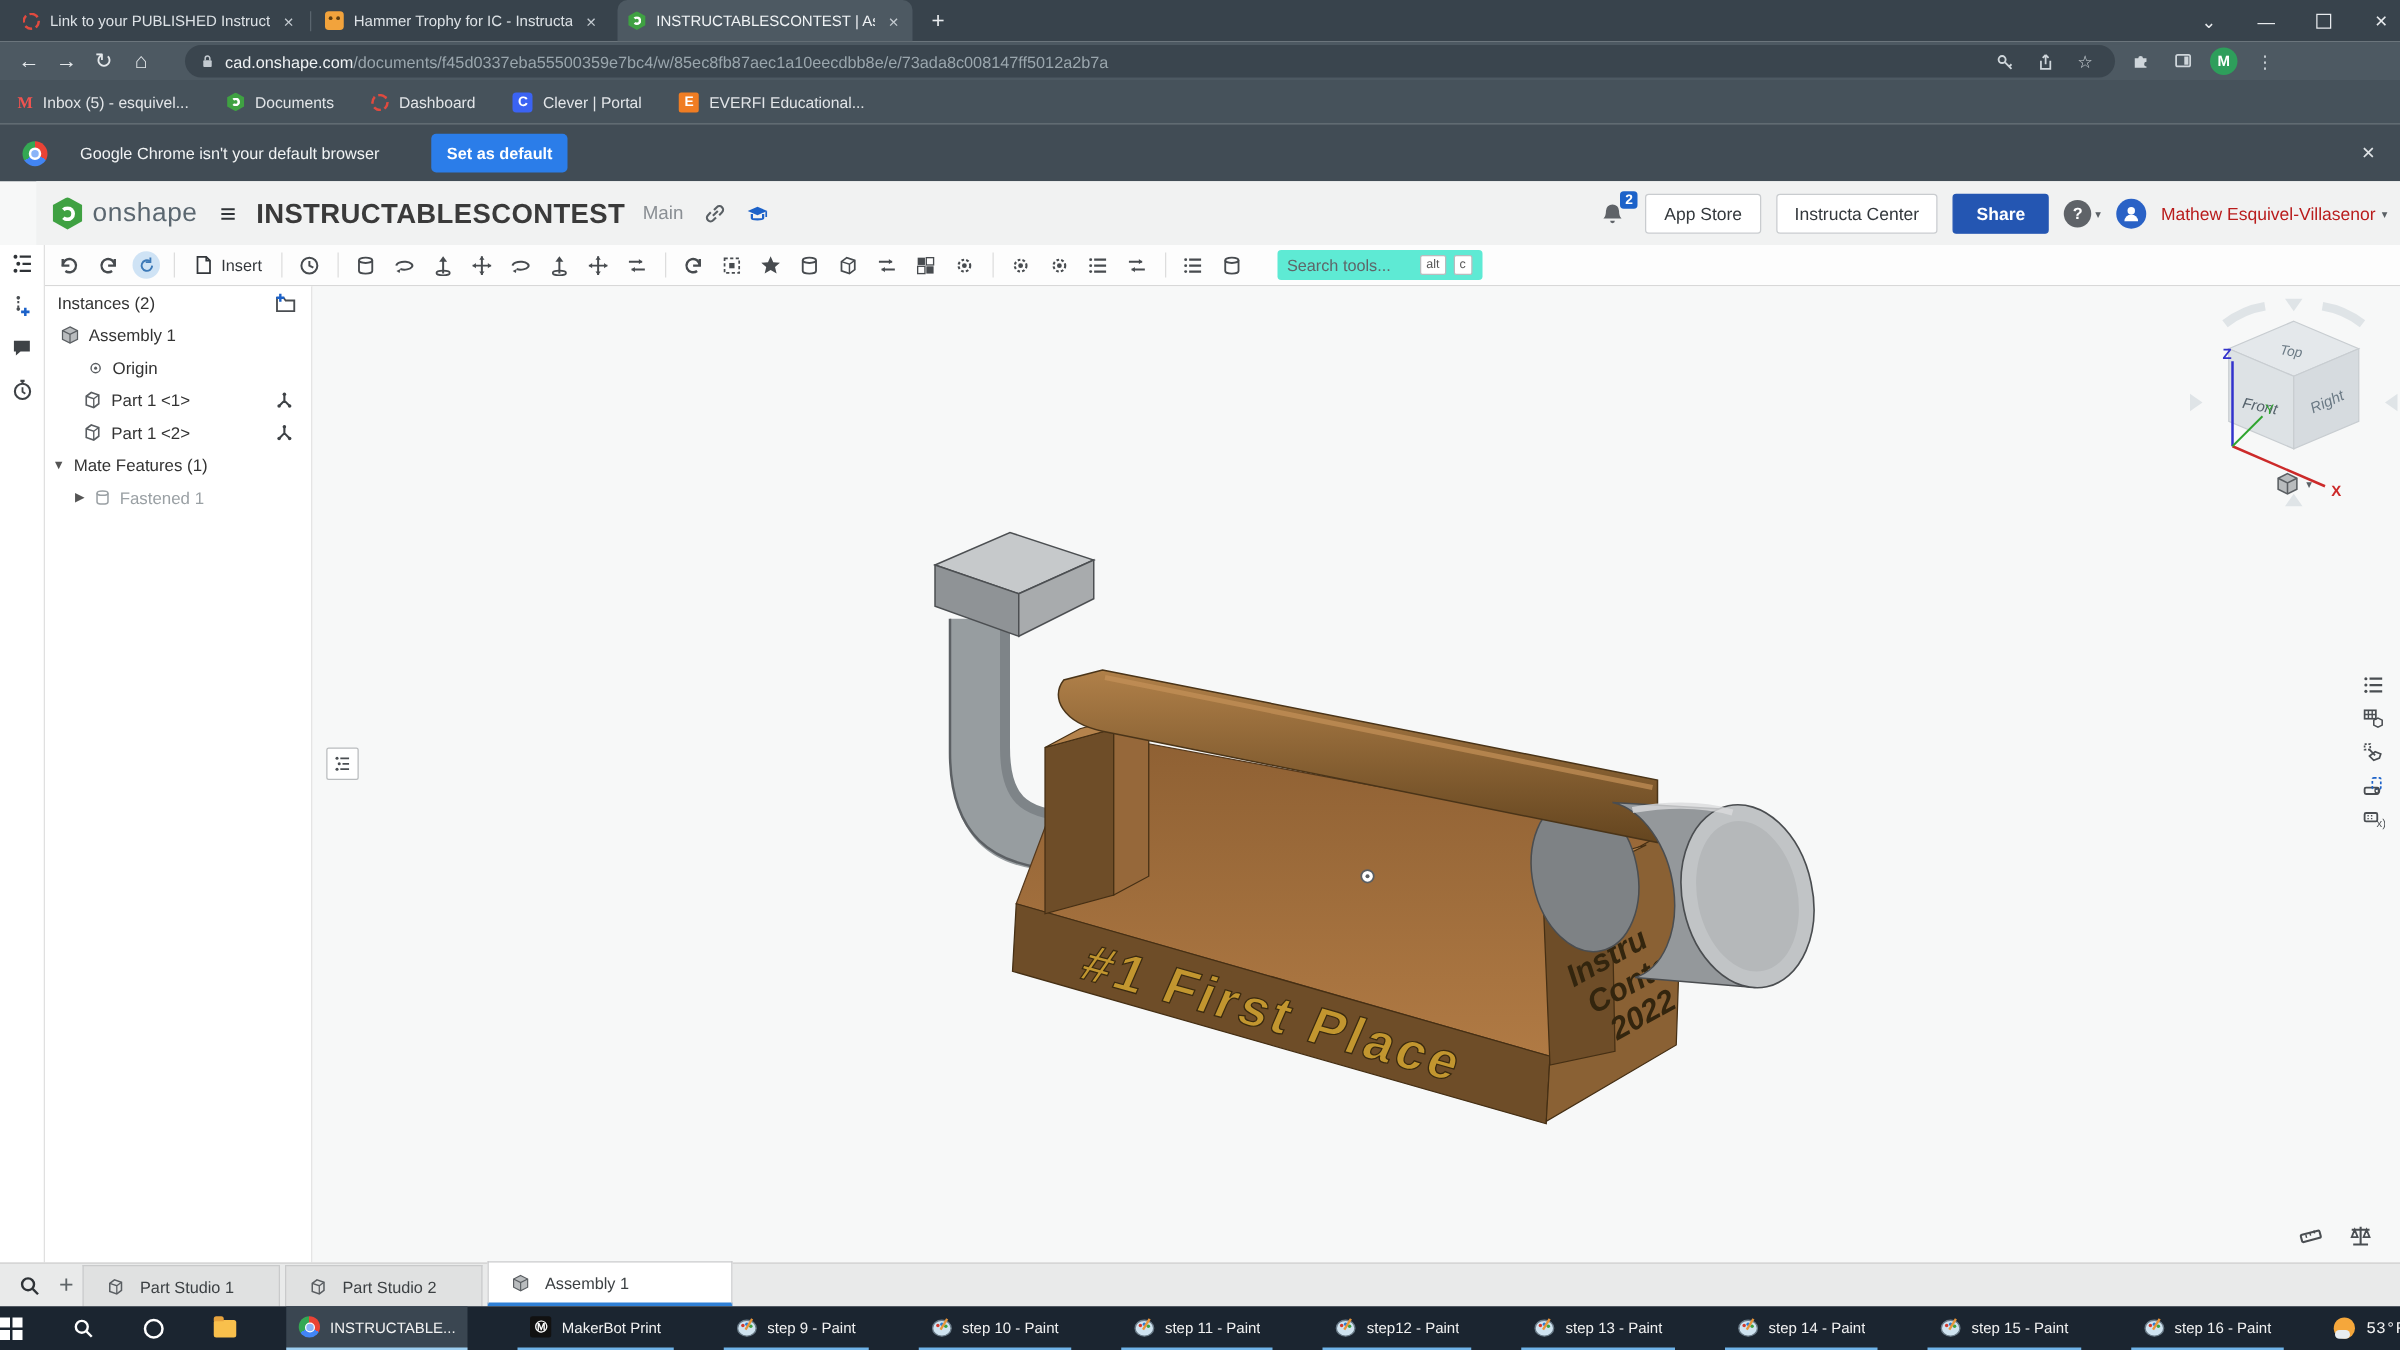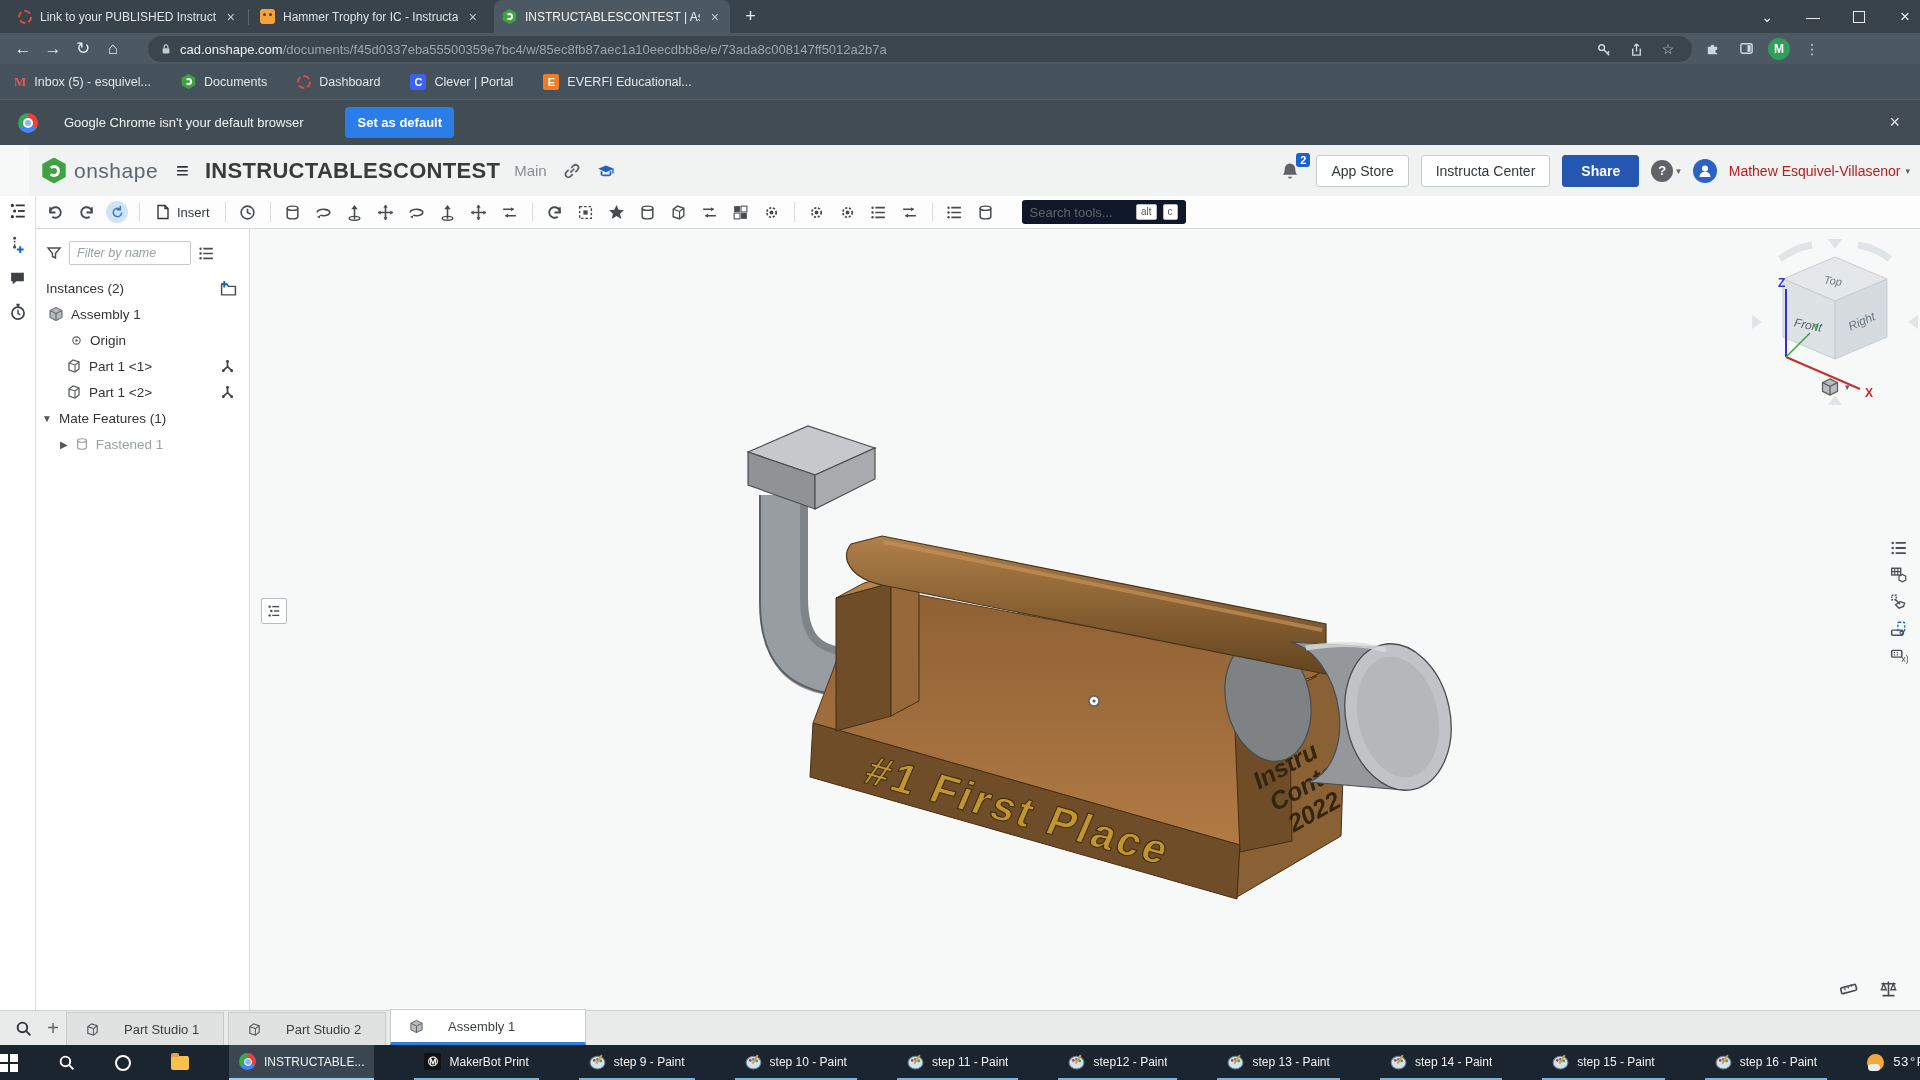--- a/index.html
+++ b/index.html
@@ -66,21 +66,21 @@
   .osavatar{width:24px;height:24px;border-radius:50%;background:#2a62c6;display:flex;align-items:center;justify-content:center;}
   #username{font-size:14px;color:#b91c1c;text-align:center;}
   .vdots{color:#5a6065;font-size:15px;letter-spacing:0;}
   
   #ostoolbar{top:196px;left:36px;width:1884px;height:33px;background:#fdfdfd;border-bottom:1px solid #d8d8d8;
     display:flex;align-items:center;padding-left:8px;box-sizing:border-box;gap:9px;}
   .tbi{width:22px;height:22px;display:flex;align-items:center;justify-content:center;color:#474b4f;}
   .tbi.sync{background:#cfe3f5;border-radius:50%;}
   .tbdiv{width:1px;height:20px;background:#ddd;margin:0 2px;}
   #insertbtn{display:flex;align-items:center;gap:6px;color:#33373b;font-size:13px;padding:2px 4px;}
-  #searchtools{margin-left:16px;background:#0f172a;border-radius:3px;height:24px;display:flex;align-items:center;padding:0 8px;gap:6px;width:148px;}
+  #searchtools{margin-left:16px;background:#5eead4;border-radius:3px;height:24px;display:flex;align-items:center;padding:0 8px;gap:6px;width:148px;}
   #searchtools .ph{color:#5f6568;font-size:13px;flex:1;}
   .kbd{background:#fff;border:1px solid #b9bcbe;border-radius:2px;font-size:10px;color:#555;padding:0 4px;line-height:14px;}
   
   #leftrail{top:196px;left:0;width:36px;height:814px;background:#fff;border-right:1px solid #e0e0e0;box-sizing:border-box;
     display:flex;flex-direction:column;align-items:center;padding-top:6px;gap:16px;}
   
   #leftpanel{top:229px;left:36px;width:214px;height:781px;background:#fff;border-right:1px solid #ddd;box-sizing:border-box;font-size:13.5px;color:#333;}
   #filterrow{display:flex;align-items:center;gap:7px;padding:12px 8px 10px 10px;}
   #filterinput{width:122px;height:24px;border:1px solid #c6c9cb;border-radius:2px;font-size:12.5px;padding:0 7px;box-sizing:border-box;font-family:"Liberation Sans",sans-serif;}
   #filterinput::placeholder{font-style:italic;color:#9aa0a4;}
@@ -91,21 +91,21 @@
   .chev{font-size:10px;color:#555;}
   
   #viewport{top:229px;left:250px;width:1670px;height:781px;background:#f7f8f8;}
   #treefloat{position:absolute;left:11px;top:369px;width:24px;height:24px;background:#fff;border:1px solid #b9bcbe;border-radius:2px;display:flex;align-items:center;justify-content:center;}
   .railbtn{position:absolute;width:30px;height:26px;display:flex;align-items:center;justify-content:center;color:#4a4e52;}
   .measic{position:absolute;color:#4a4e52;}
   
   #bottomtabs{top:1010px;left:0;width:1920px;height:35px;background:#e9eaea;border-top:1px solid #cfd0d0;display:flex;align-items:flex-end;box-sizing:border-box;}
   #tabsearch{width:30px;height:28px;margin:0 2px 3px 8px;display:flex;align-items:center;justify-content:center;color:#2f3337;}
   #tabplus{width:26px;height:28px;margin-bottom:3px;display:flex;align-items:center;justify-content:center;color:#5f6568;font-size:20px;}
-  .btab{height:30px;display:flex;align-items:center;gap:24px;padding:16px 18px;font-size:13px;color:#3c4043;background:#e0e1e1;border:1px solid #c9cacb;border-bottom:none;box-sizing:border-box;margin-right:4px;min-width:158px;}
+  .btab{height:30px;display:flex;align-items:center;gap:12px;padding:16px 18px;font-size:13px;color:#3c4043;background:#e0e1e1;border:1px solid #c9cacb;border-bottom:none;box-sizing:border-box;margin-right:4px;min-width:158px;}
   .btab.active{background:#fff;border-bottom:3px solid #2f80d6;height:33px;min-width:196px;}
   
   #taskbar{top:1045px;left:0;width:1920px;height:35px;background:#1b2530;display:flex;align-items:stretch;color:#f2f2f2;gap:40px;}
   .tbbtn{width:48px;display:flex;align-items:center;justify-content:center;}
   .tapp{display:flex;align-items:center;gap:8px;padding:0 10px;font-size:12px;white-space:nowrap;border-bottom:2px solid #6fb3e8;box-sizing:border-box;max-width:150px;}
   .tapp .lbl{overflow:hidden;text-overflow:ellipsis;}
   .tapp.active{background:#3a4651;border-bottom:2px solid #9ccdf0;}
   .winlogo{display:grid;grid-template-columns:8px 8px;grid-template-rows:8px 8px;gap:2px;}
   .winlogo span{background:#fff;}
   .cortana{width:16px;height:16px;border:2px solid #fff;border-radius:50%;box-sizing:border-box;}
@@ -617,33 +617,20 @@
       </svg>
     </span>
   <span style="color:#3e4246">
       <svg width="18" height="18" viewBox="0 0 16 16">
         <use href="#s-watch"></use>
       </svg>
     </span>
 </div>
 
 <div id="leftpanel" class="abs">
-  <div id="filterrow">
-    <span style="color:#4a4e52">
-        <svg width="16" height="16" viewBox="0 0 16 16">
-          <use href="#s-funnel"></use>
-        </svg>
-      </span>
-    <input id="filterinput" placeholder="Filter by name" style="">
-    <span style="color:#4a4e52">
-        <svg width="17" height="17" viewBox="0 0 16 16">
-          <use href="#s-list"></use>
-        </svg>
-      </span>
-  </div>
   <div class="prow" style="padding-left:10px">
     <span class="grow" style="font-size:13.5px">Instances (2)</span>
     <span style="color:#4a4e52;margin-right:12px">
         <svg width="17" height="17" viewBox="0 0 16 16">
           <use href="#s-folderadd"></use>
         </svg>
       </span>
   </div>
   <div class="prow">
     <svg width="16" height="16" viewBox="0 0 16 16">

